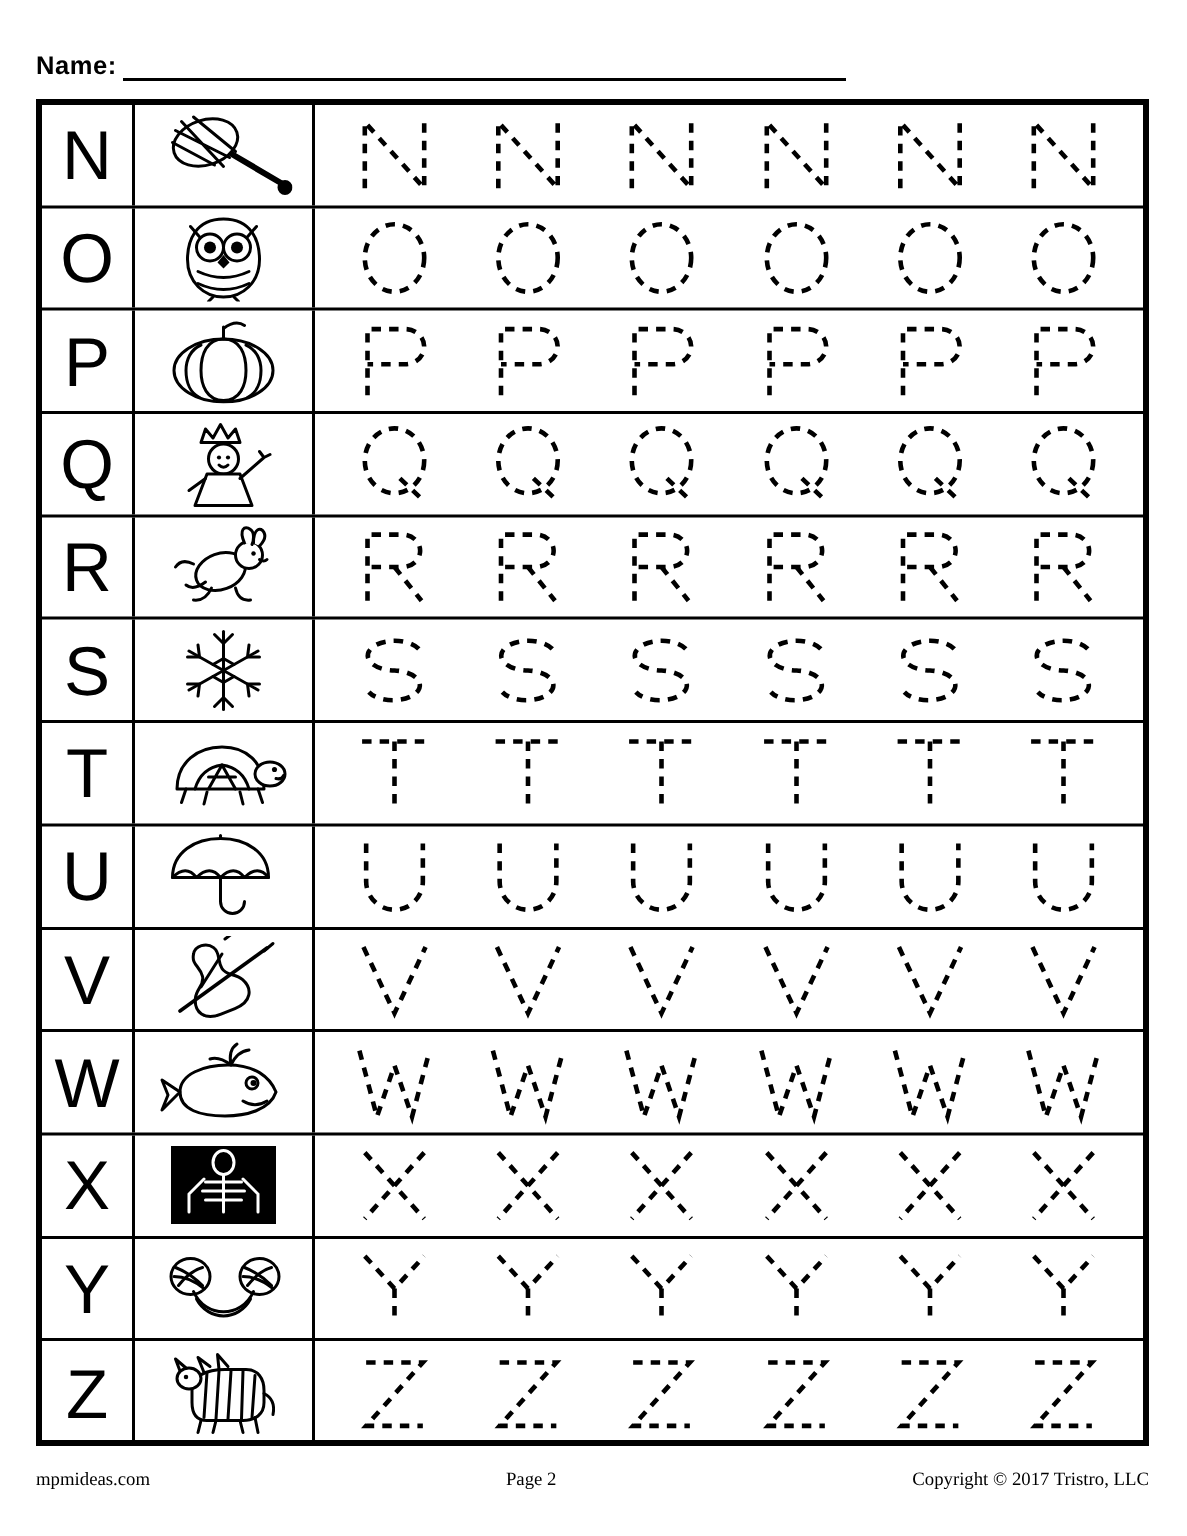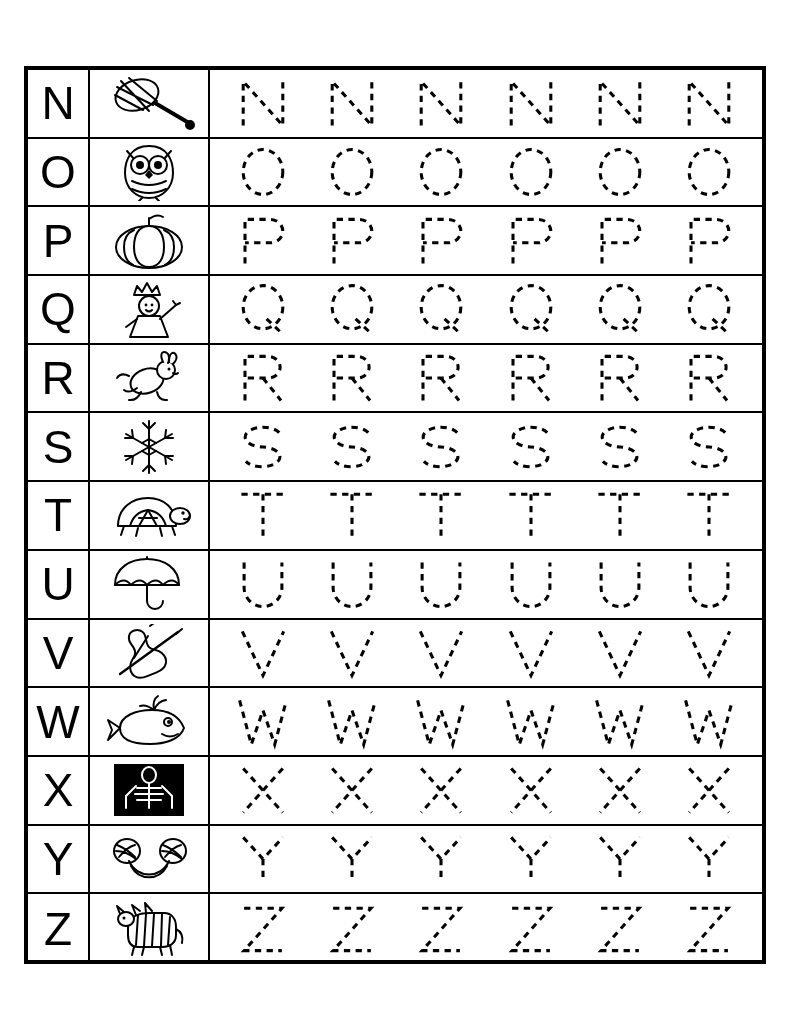--- a/index.html
+++ b/index.html
@@ -125,20 +125,24 @@
     font-size: 12.5px;
     font-family: "Liberation Serif", serif;
   }
   .footer .mid { font-family: "Liberation Serif", serif; }
 </style>
 </head>
 <body>
 
 <div class="page">
 
+  <div class="name-row">
+    <div class="name-label">Name:</div>
+    <div class="name-line"></div>
+  </div>
 
   <div class="sheet" id="sheet">
       <div class="row">
         <div class="cell-letter">
           <span>N</span>
         </div>
         <div class="cell-pic">
           <svg width="92" height="56" viewBox="0 0 92 56">
             <g fill="none" stroke="#000" stroke-width="2" stroke-linejoin="round" stroke-linecap="round">
         <ellipse cx="34" cy="20" rx="22" ry="15" transform="rotate(-18 34 20)" fill="#fff"></ellipse>
@@ -802,14 +806,19 @@
           </div>
           <div>
             <svg class="trace-svg" width="54" height="56" viewBox="0 0 60 62">
               <polyline points="9,8 51,8 9,55 51,55"></polyline>
             </svg>
           </div>
         </div>
       </div>
     </div>
 
+  <div class="footer">
+    <div>mpmideas.com</div>
+    <div class="mid">Page 2</div>
+    <div>Copyright © 2017 Tristro, LLC</div>
+  </div>
 
 </div>
 
 </body></html>

